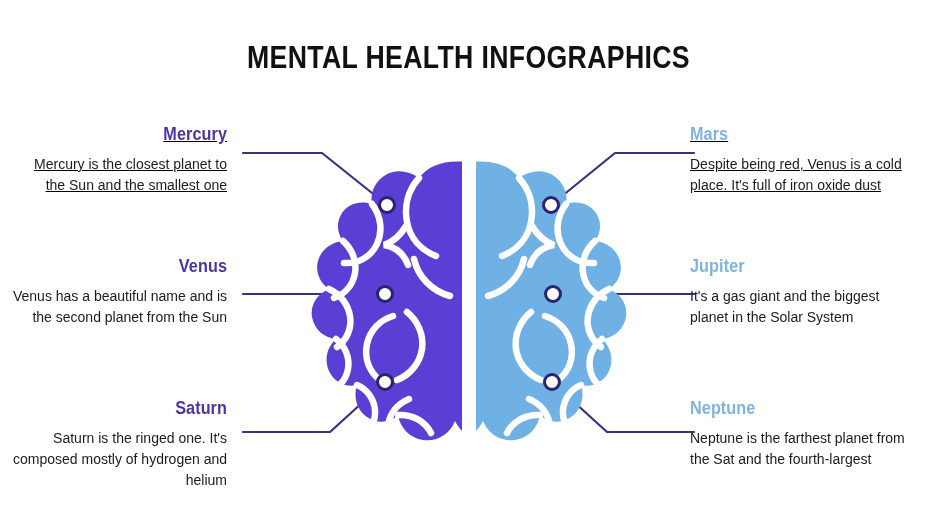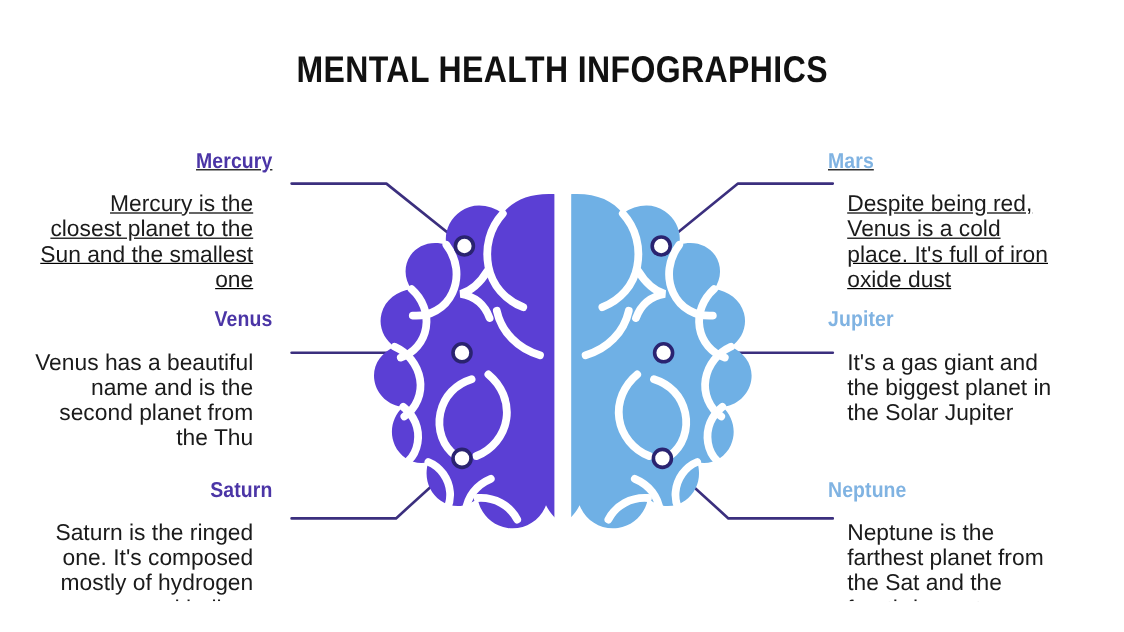--- a/index.html
+++ b/index.html
@@ -55,24 +55,24 @@
     margin: 0 0 10px 0;
     transform: scaleX(0.9);
     white-space: nowrap;
   }
   .item.left .item-title  { color: #4b35a6; transform-origin: 100% 50%; }
   .item.right .item-title { color: #80b3e2; transform-origin: 0% 50%; }
 
   .item-body {
     font-family: "Liberation Sans", sans-serif;
     font-weight: 400;
-    font-size: 19px;
+    font-size: 14px;
     line-height: 21px;
     color: #1b1b1b;
-    margin: 16px;
+    margin: 0;
   }
 
   
   .pos-top    { top: 124px; text-decoration: underline; }
   .pos-mid    { top: 256px; }
   .pos-bottom { top: 398px; }
 
   
   #artwork {
     position: absolute;
@@ -198,36 +198,36 @@
     </svg>
   </div>
 
   <div class="item left pos-top">
     <p class="item-title">Mercury</p>
     <p class="item-body">Mercury is the closest planet to the Sun and the smallest one</p>
   </div>
 
   <div class="item left pos-mid">
     <p class="item-title">Venus</p>
-    <p class="item-body">Venus has a beautiful name and is the second planet from the Thu</p>
+    <p class="item-body">Venus has a beautiful name and is the second planet from the Sun</p>
   </div>
 
   <div class="item left pos-bottom">
     <p class="item-title">Saturn</p>
     <p class="item-body">Saturn is the ringed one. It's composed mostly of hydrogen and helium</p>
   </div>
 
   <div class="item right pos-top">
     <p class="item-title">Mars</p>
     <p class="item-body">Despite being red, Venus is a cold place. It's full of iron oxide dust</p>
   </div>
 
   <div class="item right pos-mid">
     <p class="item-title">Jupiter</p>
-    <p class="item-body">It's a gas giant and the biggest planet in the Solar Jupiter</p>
+    <p class="item-body">It's a gas giant and the biggest planet in the Solar System</p>
   </div>
 
   <div class="item right pos-bottom">
     <p class="item-title">Neptune</p>
     <p class="item-body">Neptune is the farthest planet from the Sat and the fourth-largest</p>
   </div>
 
 </div>
 
 </body></html>

